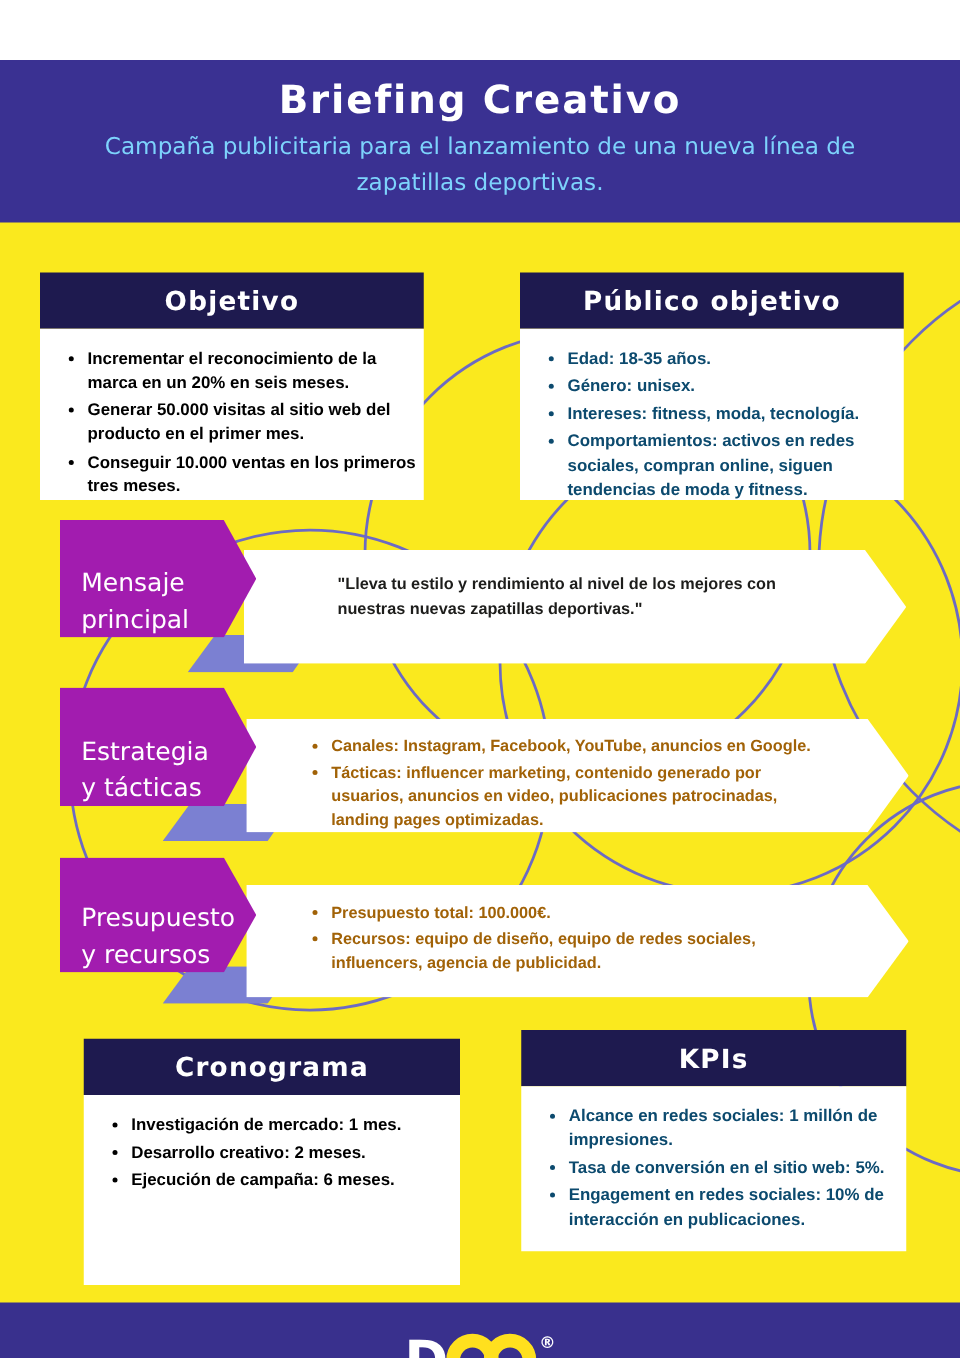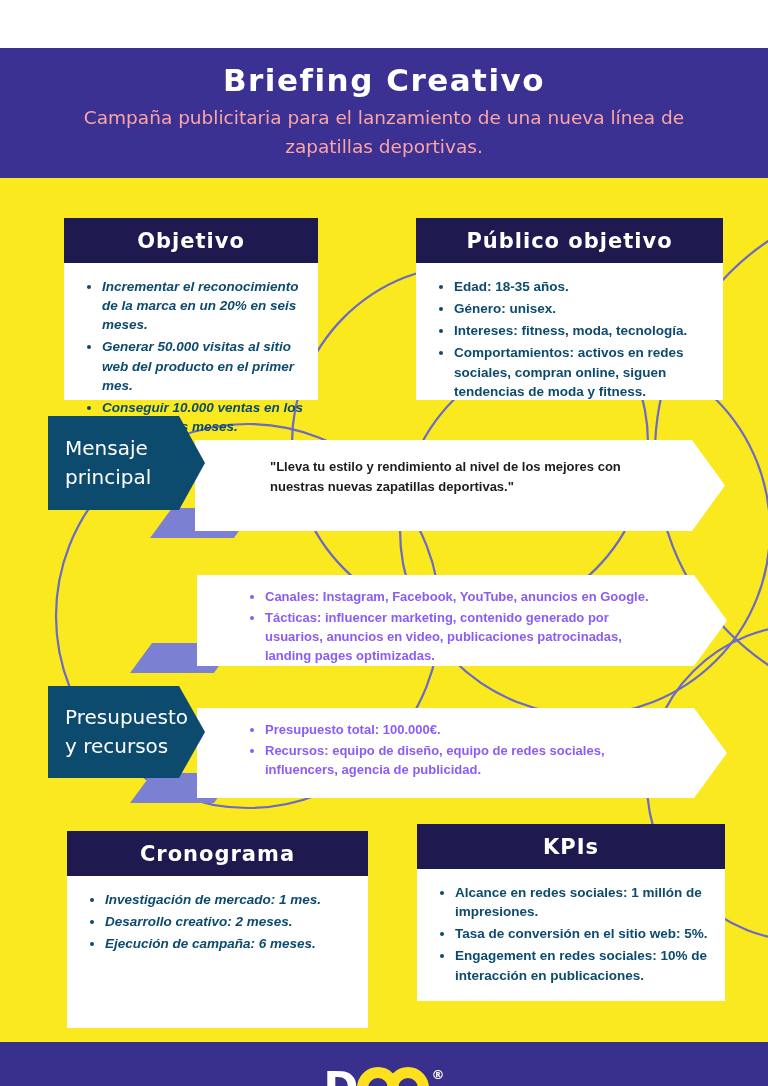--- a/index.html
+++ b/index.html
@@ -17,72 +17,72 @@
     background:#3A3192;color:#fff;text-align:center;z-index:4;
   }
   .hdr-title{
     margin:0;padding-top:14px;
     font-family:"DejaVu Sans",sans-serif;
     font-size:31px;font-weight:700;letter-spacing:1.5px;color:#FFFFFF;
   }
   .hdr-sub{
     margin:6px auto 0;width:660px;
     font-family:"DejaVu Sans",sans-serif;
-    font-size:18.5px;font-weight:500;line-height:1.55;color:#fca5a5;
+    font-size:18.5px;font-weight:500;line-height:1.55;color:#7dd3fc;
   }
   
   .arcs{position:absolute;left:0;top:0;z-index:0;}
   
   .card{position:absolute;z-index:2;}
   .card-hd{
     background:#1E1A4F;color:#fff;height:45px;
     display:flex;align-items:center;justify-content:center;
     font-family:"DejaVu Sans",sans-serif;
     font-size:21px;font-weight:600;letter-spacing:1px;
   }
   .card-bd{background:#fff;}
   .card-bd ul{margin:0;padding:14px 6px 0 38px;}
   .card-bd li{
     font-size:13.5px;font-weight:700;line-height:1.42;margin-bottom:3px;
   }
-  .navy-text li{color:#0c4a6e;font-style:italic;}
+  .navy-text li{color:#000000;}
   .dark-text li{color:#0c4a6e;}
-  #card-objetivo{left:64px;top:170px;width:254px;border-radius:14px;}
+  #card-objetivo{left:32px;top:170px;width:307px;border-radius:14px;}
   #card-objetivo .card-bd{height:137px;}
   #card-publico{left:416px;top:170px;width:307px;}
   #card-publico .card-bd{height:137px;}
   #card-cronograma{left:67px;top:783px;width:301px;}
   #card-cronograma .card-bd{height:152px;}
   #card-kpis{left:417px;top:776px;width:308px;}
   #card-kpis .card-bd{height:132px;}
   
   .arrow-label{
     position:absolute;left:48px;width:157px;z-index:3;
-    background:#0c4a6e;color:#fff;
+    background:#a21caf;color:#fff;
     clip-path:polygon(0 0,calc(100% - 26px) 0,100% 50%,calc(100% - 26px) 100%,0 100%);
     font-family:"DejaVu Sans",sans-serif;
     font-size:20px;font-weight:500;line-height:1.45;
-    padding:0;display:flex;align-items:center;
+    padding:0;display:flex;align-items:flex-end;
   }
   .arrow-label span{display:block;padding-left:17px;width:115px;}
   .fold{
     position:absolute;width:105px;height:30px;z-index:1;
     background:#7B80D2;
     clip-path:polygon(21% 0,100% 0,80% 100%,0 100%);
   }
   .banner{
     position:absolute;width:530px;z-index:2;background:#fff;
     clip-path:polygon(0 0,calc(100% - 33px) 0,100% 50%,calc(100% - 33px) 100%,0 100%);
   }
   .banner .quote{
     margin:0;padding:17px 80px 0 75px;
     font-size:13px;font-weight:700;line-height:1.5;color:#1D1D1B;
   }
   .banner ul{margin:0;padding:13px 62px 0 68px;}
-  .banner li{font-size:13px;font-weight:700;line-height:1.45;color:#8b5cf6;margin-bottom:2px;}
+  .banner li{font-size:13px;font-weight:700;line-height:1.45;color:#a16207;margin-bottom:2px;}
   #label-mensaje{top:368px;height:94px;}
   #fold-mensaje{left:150px;top:460px;}
   #banner-mensaje{left:195px;top:392px;height:91px;}
   #label-estrategia{top:502px;height:95px;}
   #fold-estrategia{left:130px;top:595px;}
   #banner-estrategia{left:197px;top:527px;height:91px;}
   #label-presupuesto{top:638px;height:92px;}
   #fold-presupuesto{left:130px;top:725px;}
   #banner-presupuesto{left:197px;top:660px;height:90px;}
   
@@ -152,20 +152,23 @@
   <div class="arrow-label" id="label-mensaje">
     <span>Mensaje principal</span>
   </div>
 
   <div class="fold" id="fold-estrategia"></div>
   <div class="banner" id="banner-estrategia">
     <ul>
       <li>Canales: Instagram, Facebook, YouTube, anuncios en Google.</li>
       <li>Tácticas: influencer marketing, contenido generado por usuarios, anuncios en video, publicaciones patrocinadas, landing pages optimizadas.</li>
     </ul>
+  </div>
+  <div class="arrow-label" id="label-estrategia">
+    <span>Estrategia y tácticas</span>
   </div>
 
   <div class="fold" id="fold-presupuesto"></div>
   <div class="banner" id="banner-presupuesto">
     <ul>
       <li>Presupuesto total: 100.000€.</li>
       <li>Recursos: equipo de diseño, equipo de redes sociales, influencers, agencia de publicidad.</li>
     </ul>
   </div>
   <div class="arrow-label" id="label-presupuesto">

